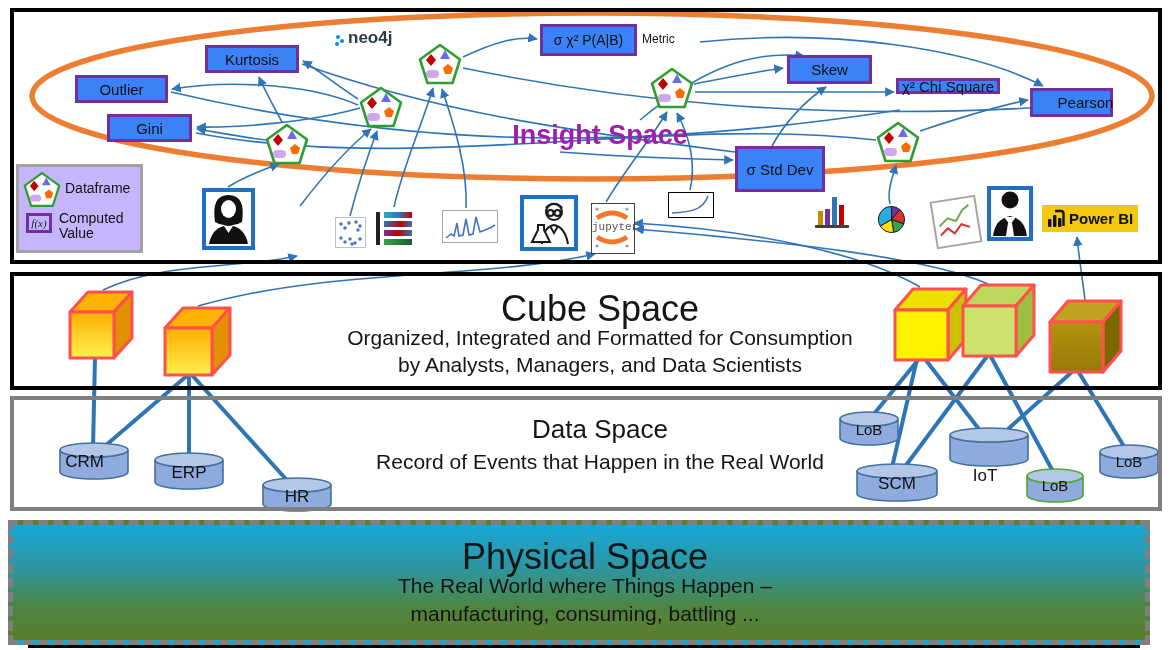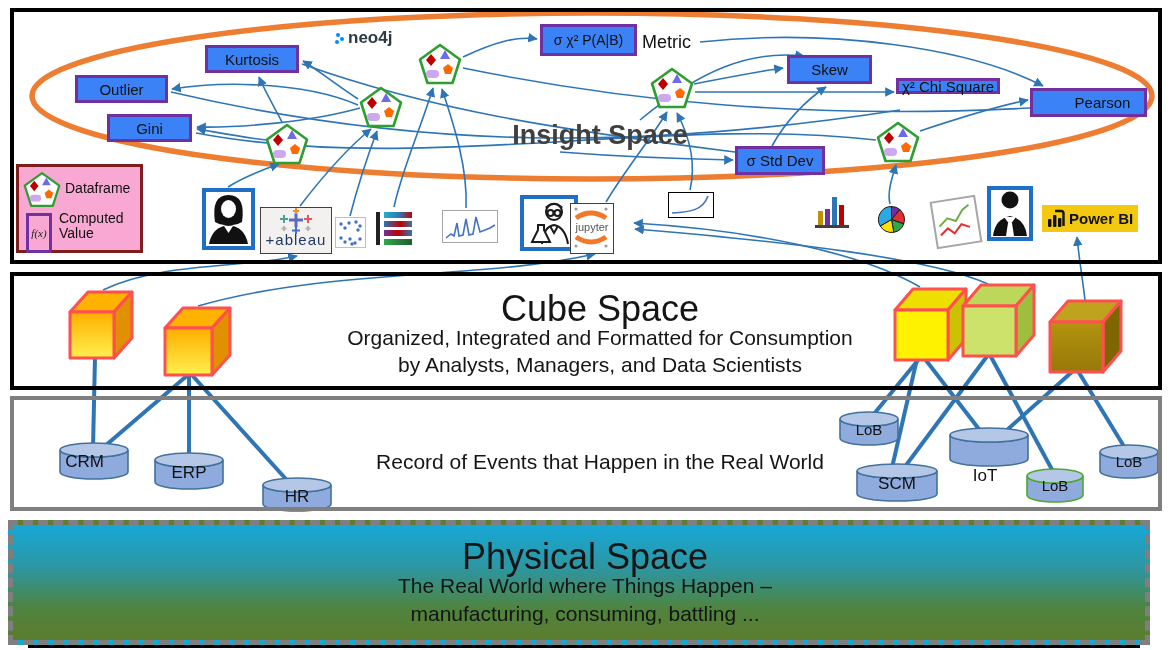--- a/index.html
+++ b/index.html
@@ -16,39 +16,39 @@
   #data-box{left:10px;top:396px;width:1152px;height:115px;border:4px solid #7f7f7f;}
   #physical-box{left:8px;top:520px;width:1142px;height:125px;border:5px dashed #7f7f7f;
     background:linear-gradient(180deg,#17a7d8 0%,#2d96a0 38%,#4e8440 72%,#5c7d2d 100%);}
   #bottom-bar{left:28px;top:645px;width:1112px;height:3px;background:#000;}
   
   .pnode{position:absolute;box-sizing:border-box;border:3px solid #7030A0;background:#3b82f6;
     display:flex;align-items:center;justify-content:center;font-size:15px;color:#111;white-space:nowrap;}
   
   .big-title{position:absolute;text-align:center;font-size:36px;color:#151515;}
   .sub{position:absolute;text-align:center;font-size:21px;color:#151515;}
-  #insight-title{left:495px;top:120px;width:210px;font-size:27px;font-weight:bold;text-align:center;position:absolute;color:#404040;}
-  
-  #legend{left:16px;top:164px;width:127px;height:89px;border:3px solid #7f1d1d;background:#f9a8d4;box-sizing:border-box;}
+  #insight-title{left:495px;top:120px;width:210px;font-size:27px;font-weight:bold;text-align:center;position:absolute;color:#a21caf;}
+  
+  #legend{left:16px;top:164px;width:127px;height:89px;border:3px solid #a3a3a3;background:#c4b5fd;box-sizing:border-box;}
   .legend-label{position:absolute;font-size:14px;color:#111;line-height:1.1;}
-  #fx-box{position:absolute;left:7px;top:46px;width:26px;height:40px;border:3px solid #7030A0;box-sizing:border-box;
+  #fx-box{position:absolute;left:7px;top:46px;width:26px;height:20px;border:3px solid #7030A0;box-sizing:border-box;
     display:flex;align-items:center;justify-content:center;font-size:11px;font-style:italic;font-family:"Liberation Serif",serif;}
   
   .icon-frame{position:absolute;box-sizing:border-box;background:#fff;}
   .blue-frame{border:4px solid #1f6fc4;}
   #tableau{left:260px;top:207px;width:70px;height:45px;border:1px solid #404040;background:#f2f1ef;
     display:flex;flex-direction:column;align-items:center;justify-content:flex-start;}
   #tableau .word{font-size:15px;color:#203864;letter-spacing:1px;line-height:1;margin-top:-2px;}
-  #jupyter{left:570px;top:203px;width:42px;height:49px;border:1px solid #404040;background:#fff;}
+  #jupyter{left:591px;top:203px;width:42px;height:49px;border:1px solid #404040;background:#fff;font-family:Liberation Mono, monospace;}
   #jupyter .word{position:absolute;left:0;top:17px;width:100%;text-align:center;font-size:11px;color:#555;}
   #powerbi{left:1042px;top:205px;width:96px;height:27px;background:#F2C811;display:flex;align-items:center;gap:4px;padding-left:5px;box-sizing:border-box;}
   #powerbi .word{font-size:15px;font-weight:600;color:#111;}
-  #neo4j{left:334px;top:28px;display:flex;align-items:center;gap:2px;}
+  #neo4j{left:334px;top:28px;display:flex;align-items:flex-end;gap:2px;}
   #neo4j .word{font-size:17px;color:#2b3a45;font-weight:600;}
-  #metric-label{position:absolute;left:642px;top:32px;font-size:18px;color:#111;}
+  #metric-label{position:absolute;left:642px;top:32px;font-size:12px;color:#111;}
   
   #stripes{left:376px;top:210px;width:36px;height:37px;}
   #stripes .vbar{position:absolute;left:0;top:2px;width:4px;height:33px;background:#222;}
   #stripes .s{position:absolute;left:8px;width:28px;height:6px;}
   
   .cyl-label{position:absolute;text-align:center;font-size:17px;color:#111;}
   .cyl-label.small{font-size:15px;}
   
   #trend{left:933px;top:198px;width:42px;height:44px;border:2px solid #a6a6a6;background:#fff;transform:rotate(-9deg);}
 </style>
@@ -222,24 +222,24 @@
     </div>
   <div class="pnode" style="left:540px;top:24px;width:97px;height:32px;font-size:14px;">
     <span>σ χ² P(A|B)</span>
     </div>
   <div class="pnode" style="left:787px;top:55px;width:85px;height:29px;">
     <span>Skew</span>
     </div>
   <div class="pnode" style="left:896px;top:78px;width:104px;height:16px;">
     <span>χ² Chi Square</span>
     </div>
-  <div class="pnode" style="left:1030px;top:88px;width:117px;height:29px;padding-left:28px;">
+  <div class="pnode" style="left:1030px;top:88px;width:83px;height:29px;padding-left:28px;">
     <span>Pearson</span>
     </div>
-  <div class="pnode" style="left:735px;top:146px;width:90px;height:29px;">
+  <div class="pnode" style="left:735px;top:146px;width:90px;height:46px;">
     <span>σ  Std Dev</span>
     </div>
 
   <div id="metric-label">Metric</div>
 
   <div class="abs" id="neo4j">
     <svg width="12" height="16">
       <circle cx="4" cy="5" r="2" fill="#018BFF"></circle>
         <circle cx="8" cy="9" r="2" fill="#018BFF"></circle>
         <circle cx="3" cy="12" r="2" fill="#018BFF"></circle>
@@ -260,34 +260,20 @@
 
   <div class="icon-frame blue-frame" style="left:202px;top:188px;width:53px;height:62px;">
     <svg width="45" height="54" viewBox="0 0 45 54">
       <path d="M 9 30 Q 5 3 22.5 3 Q 40 3 36 30 Q 30 34 22.5 33 Q 15 34 9 30 Z" fill="#111"></path>
       <ellipse cx="22.5" cy="17" rx="7.5" ry="9" fill="#fff"></ellipse>
       <path d="M 3 52 Q 6 35 22.5 33 Q 39 35 42 52 Z" fill="#111"></path>
       <path d="M 18 34 L 22.5 41 L 27 34 Z" fill="#fff"></path>
     </svg>
   </div>
 
-  <div class="abs" id="tableau">
-    <svg width="40" height="26" viewBox="0 0 40 26">
-      <g stroke-width="2">
-        <path d="M 20 5 v 14 M 13 12 h 14" stroke="#5C6BC0" stroke-width="3"></path>
-        <path d="M 20 0 v 6 M 17 3 h 6" stroke="#F28E2B"></path>
-        <path d="M 8 7 v 8 M 4 11 h 8" stroke="#4E9F8E"></path>
-        <path d="M 32 7 v 8 M 28 11 h 8" stroke="#E15759"></path>
-        <path d="M 20 19 v 7 M 16 22.5 h 8" stroke="#4472C4"></path>
-        <path d="M 8 18 v 5 M 5.5 20.5 h 5" stroke="#B8B2A9"></path>
-        <path d="M 32 18 v 5 M 29.5 20.5 h 5" stroke="#B8B2A9"></path>
-      </g>
-    </svg>
-    <span class="word">+ableau</span>
-  </div>
 
   <div class="icon-frame" style="left:335px;top:217px;width:31px;height:31px;border:1px solid #bfbfbf;">
     <svg width="29" height="29">
       <g fill="#4472C4">
         <circle cx="5" cy="6" r="1.7"></circle>
           <circle cx="9" cy="10" r="1.7"></circle>
           <circle cx="13" cy="5" r="1.7"></circle>
         <circle cx="20" cy="4" r="1.7"></circle>
           <circle cx="24" cy="8" r="1.7"></circle>
           <circle cx="22" cy="12" r="1.7"></circle>
@@ -392,20 +378,21 @@
       <rect x="6" y="6" width="3.4" height="12" rx="1" fill="#111"></rect>
       <rect x="11" y="9" width="3.4" height="9" rx="1" fill="#111"></rect>
     </svg>
     <span class="word">Power BI</span>
   </div>
 
   <div class="big-title" style="left:380px;top:288px;width:440px;">Cube Space</div>
   <div class="sub" style="left:150px;top:326px;width:900px;">Organized, Integrated and Formatted for Consumption</div>
   <div class="sub" style="left:150px;top:353px;width:900px;">by Analysts, Managers, and Data Scientists</div>
 
+  <div class="big-title" style="left:380px;top:414px;width:440px;font-size:26px;">Data Space</div>
   <div class="sub" style="left:150px;top:450px;width:900px;">Record of Events that Happen in the Real World</div>
 
   <div class="cyl-label" style="left:60px;top:452px;width:49px;">CRM</div>
   <div class="cyl-label" style="left:155px;top:463px;width:68px;">ERP</div>
   <div class="cyl-label" style="left:263px;top:487px;width:68px;">HR</div>
   <div class="cyl-label small" style="left:840px;top:421px;width:58px;">LoB</div>
   <div class="cyl-label" style="left:857px;top:474px;width:80px;">SCM</div>
   <div class="cyl-label" style="left:950px;top:430px;width:70px;margin-top:36px;">IoT</div>
   <div class="cyl-label small" style="left:1027px;top:477px;width:56px;">LoB</div>
   <div class="cyl-label small" style="left:1100px;top:453px;width:58px;">LoB</div>

